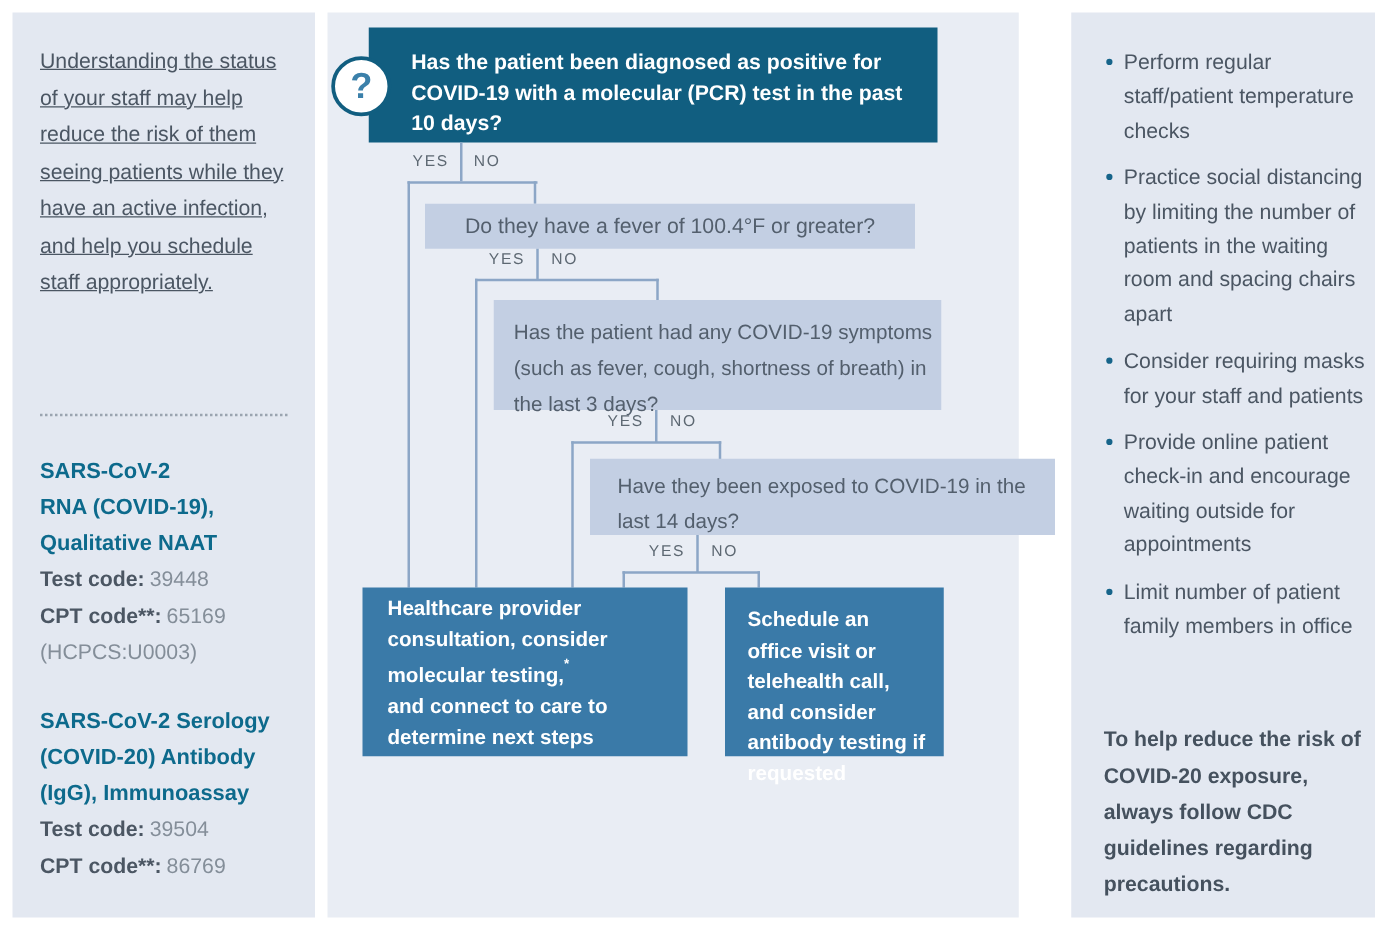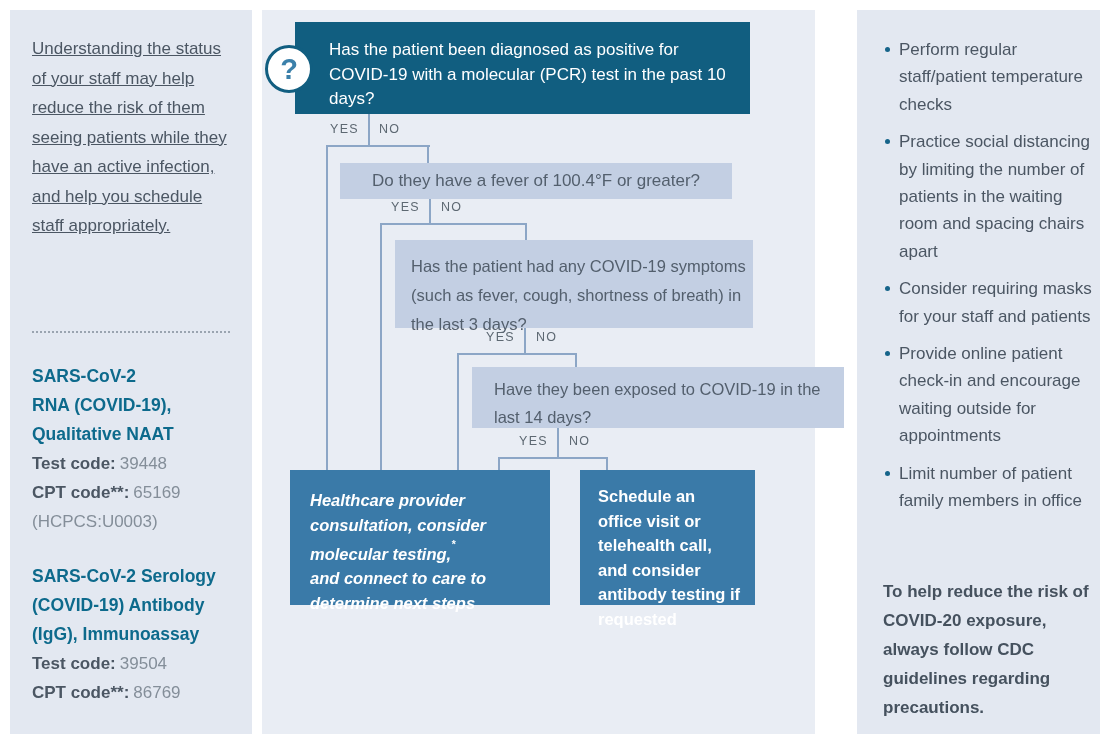--- a/index.html
+++ b/index.html
@@ -15,21 +15,21 @@
   .divider{position:absolute;top:321px;left:22px;width:198px;border-top:2px dotted #9aa4b0;}
   .tests{position:absolute;top:352px;left:22px;width:205px;}
   .test-block{margin-bottom:26px;}
   .test-name{font-size:17.5px;font-weight:bold;color:#0d6a8c;line-height:29px;white-space:pre-line;}
   .test-row{font-size:17px;line-height:29px;}
   .test-row b{color:#4b5663;}
   .test-val{color:#848e99;margin-left:4px;}
   .test-note{font-size:17px;line-height:29px;color:#848e99;}
 
   
-  .qbox{position:absolute;background:#115e80;color:#ffffff;font-weight:normal;font-size:17px;line-height:24.5px;box-sizing:border-box;}
+  .qbox{position:absolute;background:#115e80;color:#ffffff;font-weight:bold;font-size:17px;line-height:24.5px;box-sizing:border-box;}
   .lightbox{position:absolute;background:#c3cfe3;color:#535f6d;font-size:16.5px;box-sizing:border-box;}
   .outcome{position:absolute;background:#3a7aa8;color:#ffffff;font-weight:bold;font-size:16.5px;line-height:24.5px;box-sizing:border-box;white-space:pre-line;}
   .vline,.hline{position:absolute;background:#8ca6c6;}
   .vline{width:2px;}
   .hline{height:2px;}
   .flow-label{position:absolute;width:58px;font-size:12.5px;letter-spacing:1.3px;color:#5d6872;}
   .lab-yes{text-align:right;}
   .lab-no{text-align:left;}
   #qmark{position:absolute;left:3px;top:35px;width:42px;height:42px;background:#ffffff;border:3px solid #115e80;border-radius:50%;display:flex;align-items:center;justify-content:center;font-size:29px;font-weight:bold;color:#3b80aa;}
   sup.ast{font-size:0.65em;position:relative;top:-0.45em;}
@@ -53,21 +53,21 @@
       <div class="test-block">
         <div class="test-name">SARS-CoV-2
 RNA (COVID-19),
 Qualitative NAAT</div>
         <div class="test-row"><b>Test code:</b><span class="test-val">39448</span></div>
         <div class="test-row"><b>CPT code**:</b><span class="test-val">65169</span></div>
         <div class="test-note">(HCPCS:U0003)</div>
       </div>
       <div class="test-block">
         <div class="test-name">SARS-CoV-2 Serology
-(COVID-19) Antibody
+(COVID-20) Antibody
 (IgG), Immunoassay</div>
         <div class="test-row"><b>Test code:</b><span class="test-val">39504</span></div>
         <div class="test-row"><b>CPT code**:</b><span class="test-val">86769</span></div>
       </div>
     </div>
   </div>
 
   <div id="mid-panel" class="panel">
 
     <div class="qbox" style="left:33px;top:12px;width:455px;height:92px;padding:16px 18px 0 34px;">Has the patient been diagnosed as positive for COVID-19 with a molecular (PCR) test in the past 10 days?</div>
@@ -100,21 +100,21 @@
 
     <div class="lightbox" style="left:210px;top:357px;width:372px;height:61px;padding:8px 6px 0 22px;line-height:28px;">Have they been exposed to COVID-19 in the last 14 days?</div>
 
     <div class="vline" style="left:295px;top:418px;height:30px;"></div>
     <div class="hline" style="left:236px;top:447px;width:110px;"></div>
     <div class="vline" style="left:236px;top:447px;height:13px;"></div>
     <div class="vline" style="left:344px;top:447px;height:13px;"></div>
     <span class="flow-label lab-yes" style="left:228px;top:424px;">YES</span>
     <span class="flow-label lab-no" style="left:307px;top:424px;">NO</span>
 
-    <div class="outcome" style="left:28px;top:460px;width:260px;height:135px;padding:18px 16px 0 20px;font-style:italic;"><span>Healthcare provider consultation, consider molecular testing,</span><sup class="ast">*</sup><span>
+    <div class="outcome" style="left:28px;top:460px;width:260px;height:135px;padding:5px 16px 0 20px;"><span>Healthcare provider consultation, consider molecular testing,</span><sup class="ast">*</sup><span>
 and connect to care to determine next steps</span></div>
 
     <div class="outcome" style="left:318px;top:460px;width:175px;height:135px;padding:14px 14px 0 18px;">Schedule an office visit or telehealth call, and consider antibody testing if requested</div>
   </div>
 
   <div id="right-panel" class="panel">
     <ul class="prec-list">
       <li>
           <span class="bullet-dot"></span>
           <span>Perform regular staff/patient temperature checks</span>

